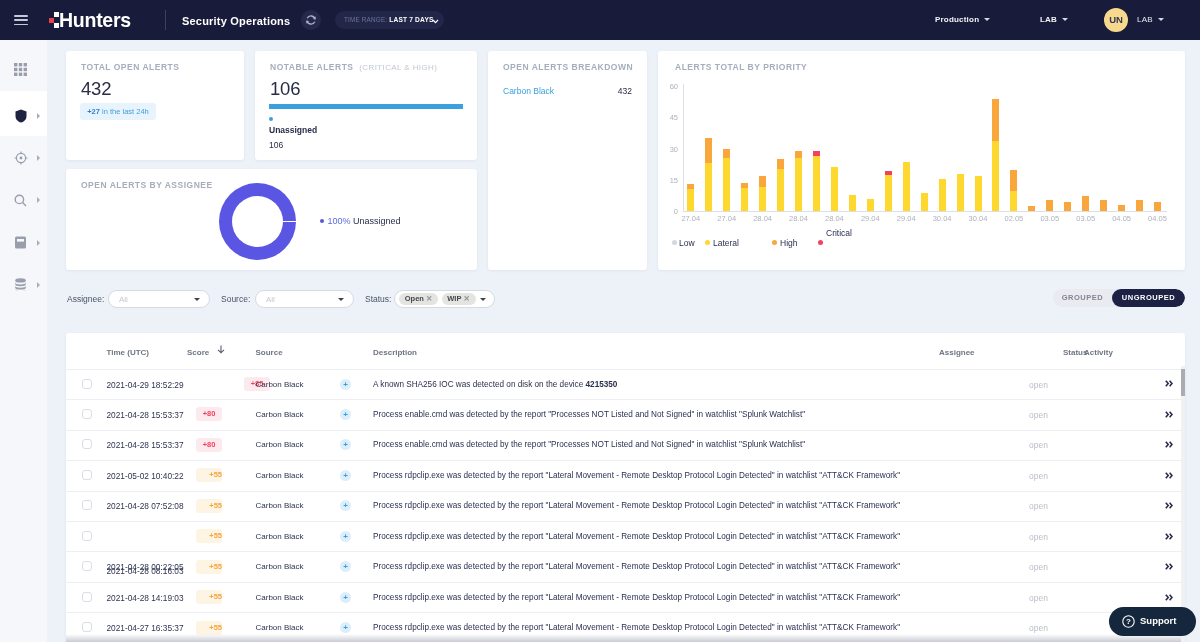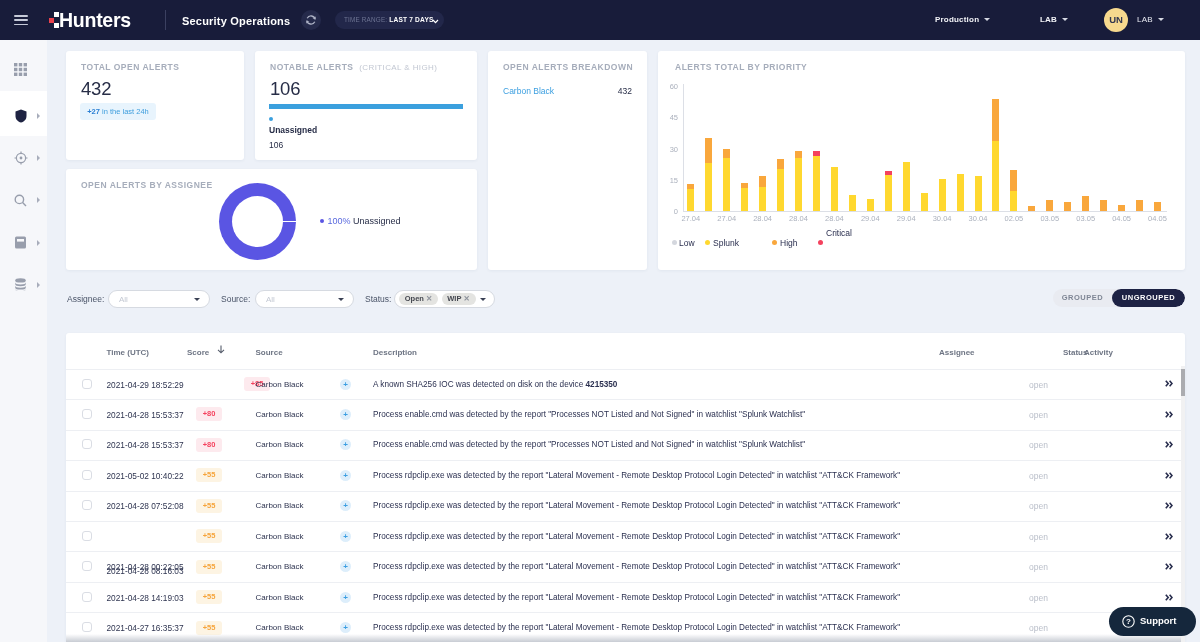--- a/index.html
+++ b/index.html
@@ -28,21 +28,21 @@
 
 .card { position:absolute; background:#fff; border-radius:3px; box-shadow:0 1px 3px rgba(40,60,100,0.06); }
 .ctitle { position:absolute; left:15px; top:10.5px; color:#a6adbb; font-size:8.5px; font-weight:bold; letter-spacing:0.5px; }
 .bignum { position:absolute; left:15px; color:#272d47; font-size:18.5px; font-weight:500; letter-spacing:-0.2px; }
 
 .hdr { position:absolute; top:0; color:#6e7584; font-size:8px; font-weight:bold; }
 .rowline { position:absolute; left:0; width:1116px; height:1px; background:#edeff3; }
 .dt { position:absolute; left:40.5px; color:#2e3450; font-size:8.3px; }
 .scorepill { position:absolute; left:130px; width:26px; height:14px; border-radius:3px; font-size:7.5px; font-weight:bold; text-align:center; line-height:14px; }
 .sred { background:#fdeaee; color:#f4425e; }
-.sora { background:#fdf4e3; color:#f6a43b; }
+.sora { background:#fdf4e3; color:#f6a43b;text-align:right; }
 .src { position:absolute; left:189.5px; color:#2e3450; font-size:8px; }
 .plus { position:absolute; left:274px; width:11px; height:11px; border-radius:50%; background:#ddeefb; color:#3b9ee2; font-size:8px; font-weight:bold; text-align:center; line-height:11px; }
 .desc { position:absolute; left:307px; color:#2b3050; font-size:8.2px; white-space:nowrap; }
 .open { position:absolute; left:963px; color:#b9bec9; font-size:8.5px; }
 .chk { position:absolute; left:15.5px; width:10px; height:10px; border:1px solid #dadde4; border-radius:3px; background:#fff; }
 </style>
 </head>
 <body>
 
 <div id="topbar">
@@ -259,21 +259,21 @@
       <div class="abs" style="left:478.05px; top:148.54185px; width:7px;">
         <div style="height:11.45815px; background:#f9a73c;"></div>
       </div>
       <div class="abs" style="left:496px; top:150.62515px; width:7px;">
         <div style="height:9.37485px; background:#f9a73c;"></div>
       </div>
       <div class="abs" style="left:485.5px; top:163px; width:28px; text-align:center; color:#abb1bd; font-size:7.5px;">04.05</div>
       <div class="abs" style="left:14px; top:189px; width:5px; height:5px; border-radius:50%; background:#d4d7de;"></div>
       <div class="abs" style="left:21px; top:187px; color:#2b3050; font-size:8.5px;">Low</div>
       <div class="abs" style="left:47px; top:189px; width:5px; height:5px; border-radius:50%; background:#ffd82f;"></div>
-      <div class="abs" style="left:55px; top:187px; color:#2b3050; font-size:8.5px;">Splunk</div>
+      <div class="abs" style="left:55px; top:187px; color:#2b3050; font-size:8.5px;">Lateral</div>
       <div class="abs" style="left:114px; top:189px; width:5px; height:5px; border-radius:50%; background:#f9a73c;"></div>
       <div class="abs" style="left:122px; top:187px; color:#2b3050; font-size:8.5px;">High</div>
       <div class="abs" style="left:160px; top:189px; width:5px; height:5px; border-radius:50%; background:#f4425e;"></div>
       <div class="abs" style="left:168px; top:177px; color:#2b3050; font-size:8.5px;">Critical</div>
     </div>
   </div>
 
 <div class="card" style="left:66px; top:169px; width:411px; height:101px;">
   <div class="ctitle">OPEN ALERTS BY ASSIGNEE</div>
   <div class="abs" style="left:153px; top:14.3px; width:77px; height:77px; border-radius:50%; background:#5a55e3;"></div>

